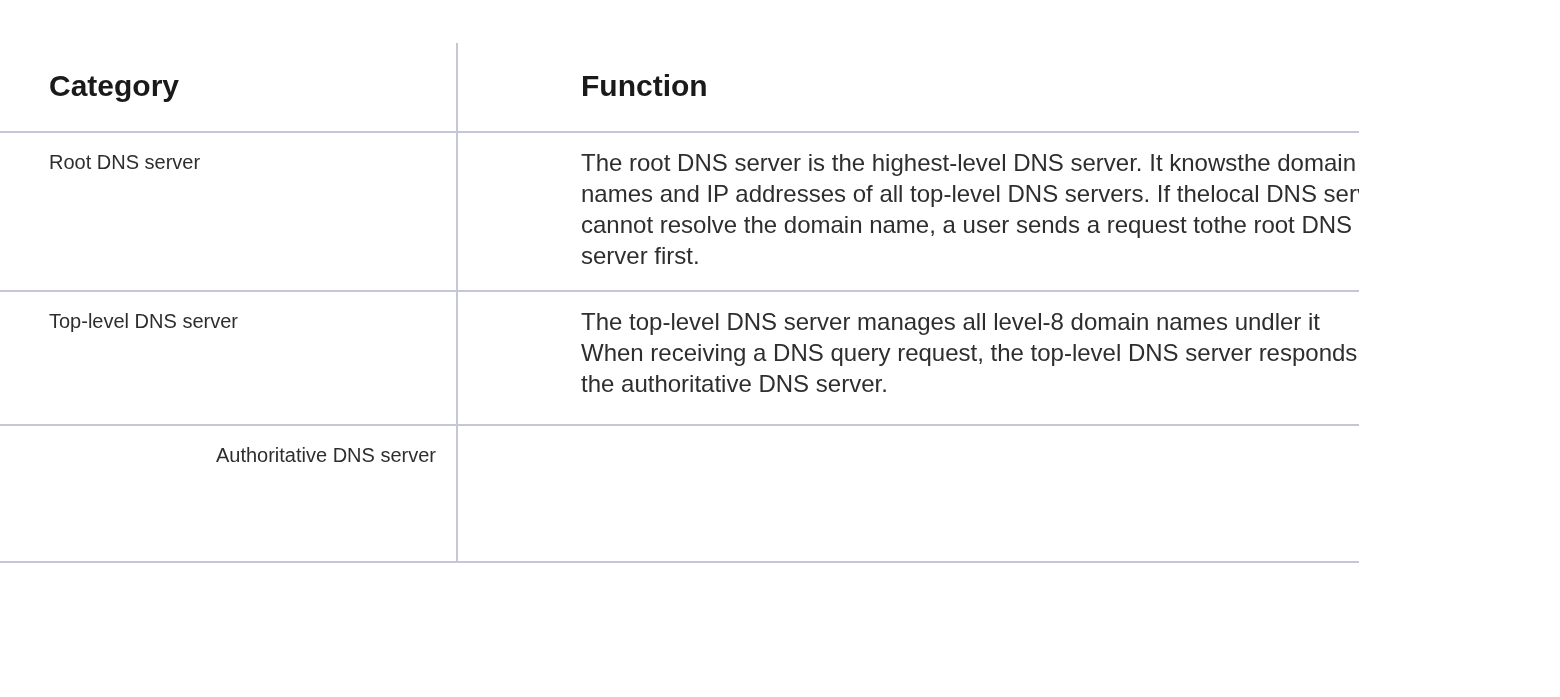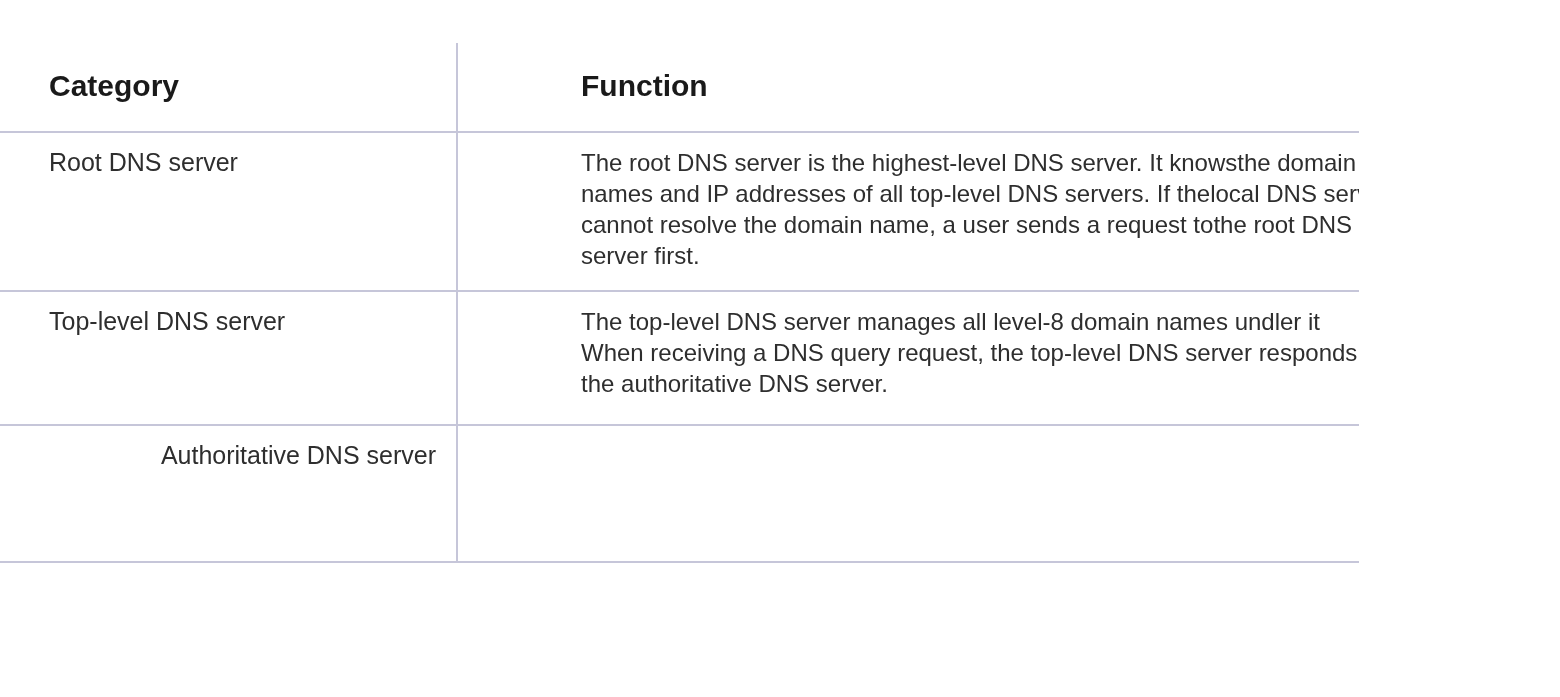--- a/index.html
+++ b/index.html
@@ -34,21 +34,21 @@
   .row-2 { height: 137px; text-align: right; }
   .row-3 { height: 179px; }
   .cell {
     box-sizing: border-box;
   }
   .cat-cell {
     width: 458px;
     flex: 0 0 458px;
     border-right: 2px solid #c6c6d9;
     padding: 14px 20px 0 49px;
-    font-size: 25px;
+    font-size: 20px;
     line-height: 31px;
     color: #2e2e2e;
   }
   .fn-cell {
     flex: 1 1 auto;
     padding: 14px 24px 0 123px;
     font-size: 24px;
     line-height: 31px;
     color: #2e2e2e;
     white-space: pre-line;

